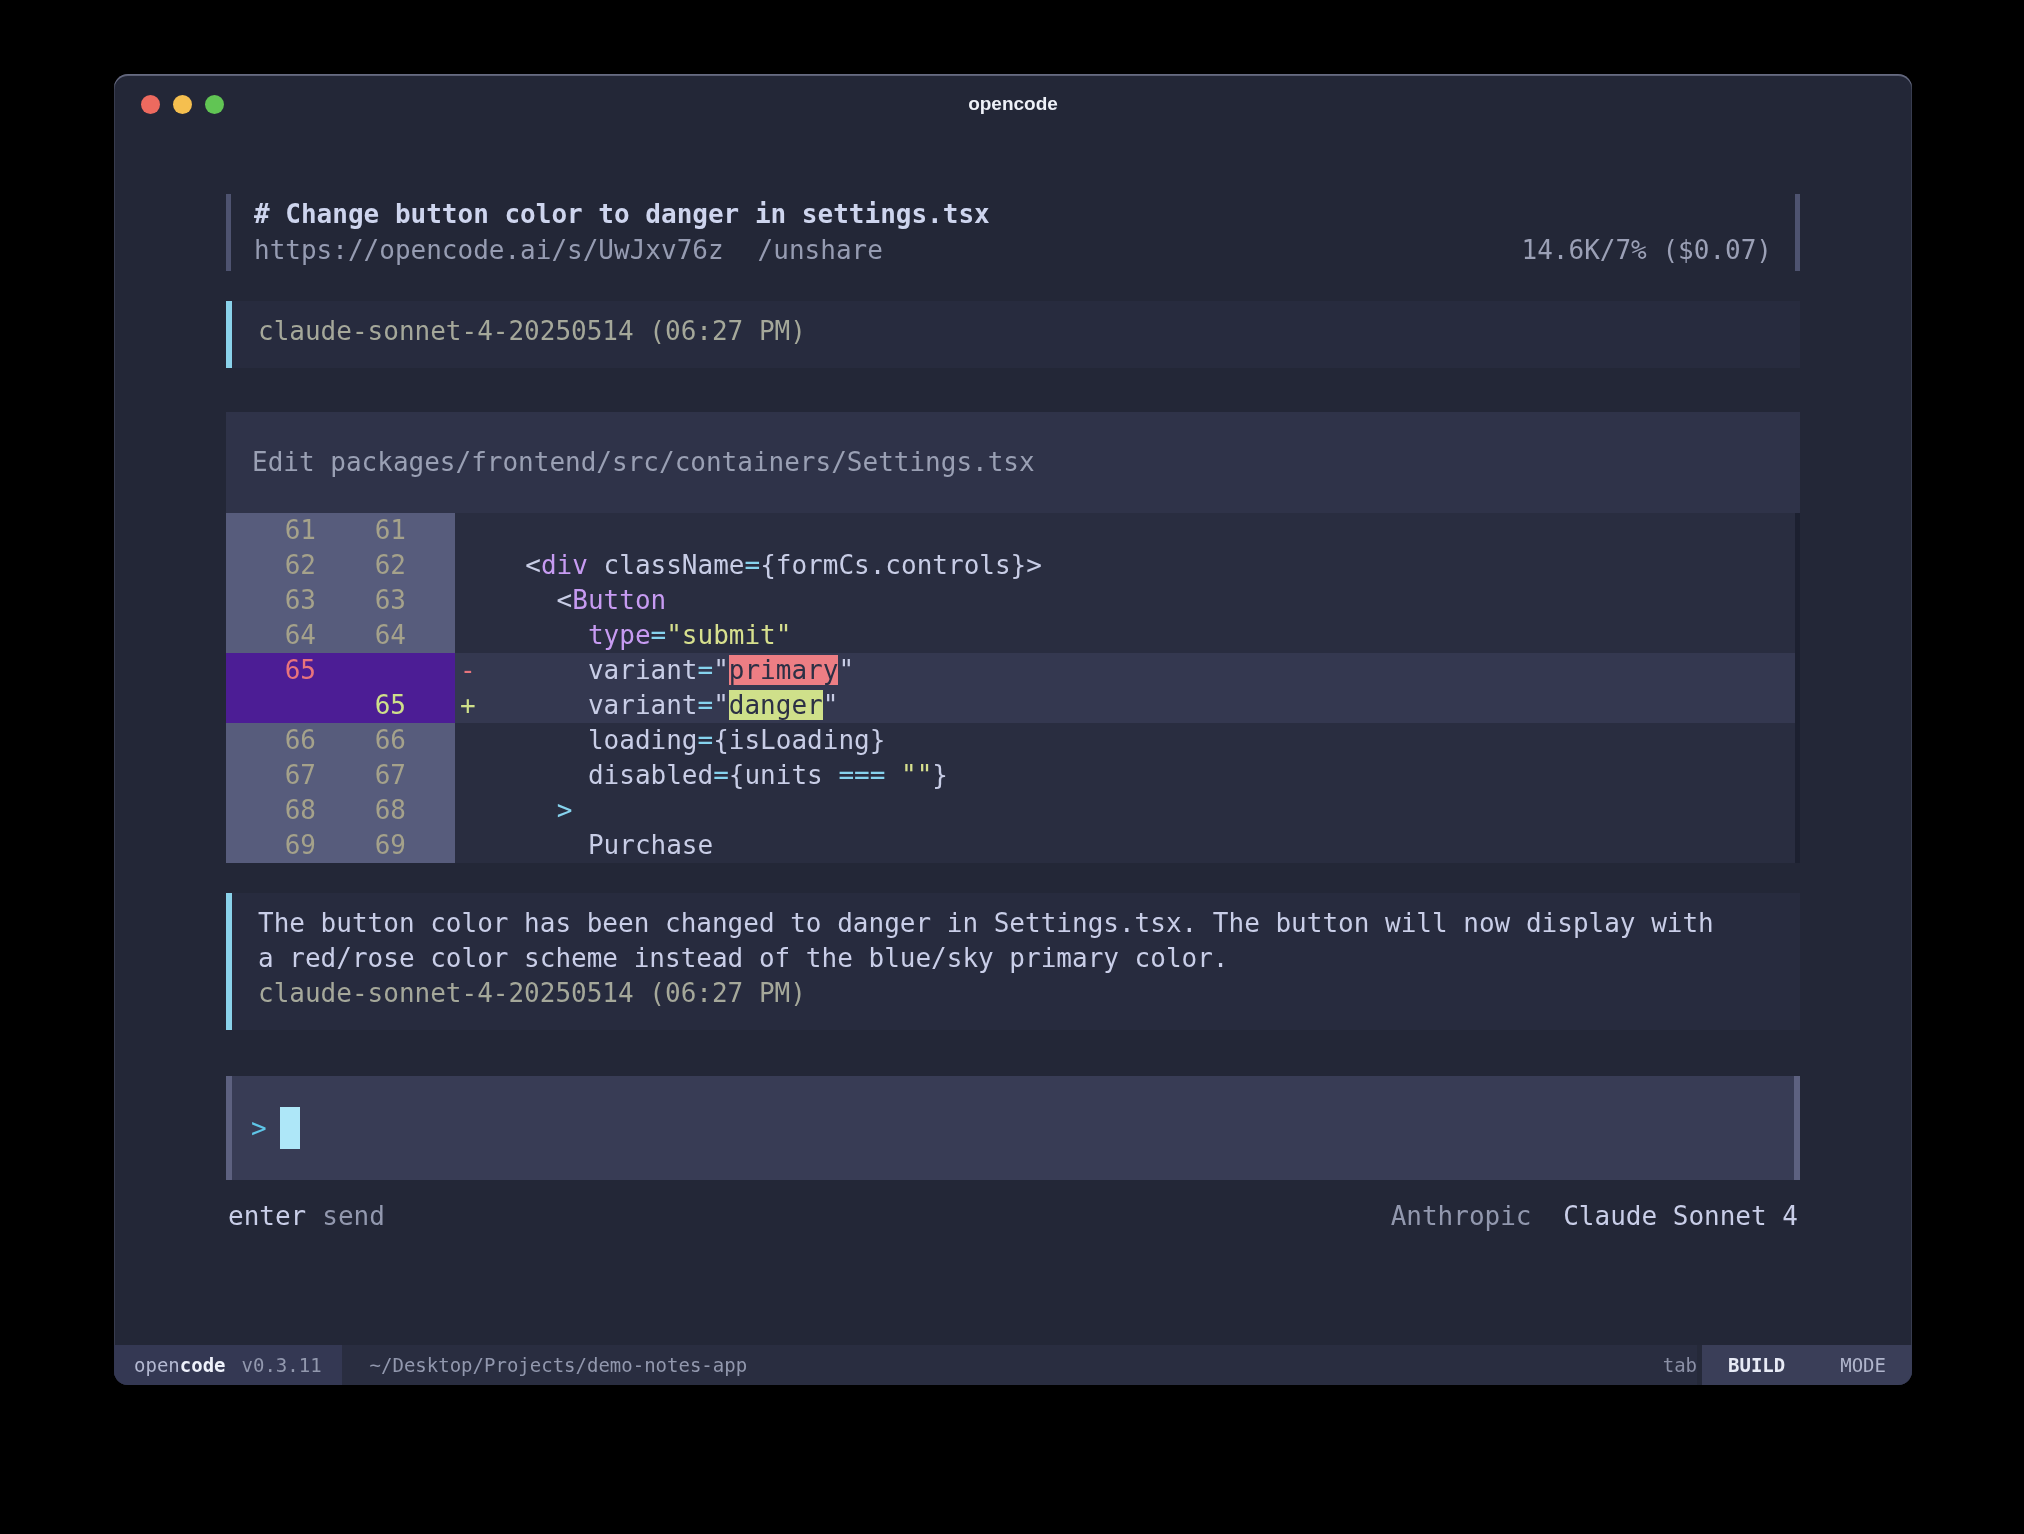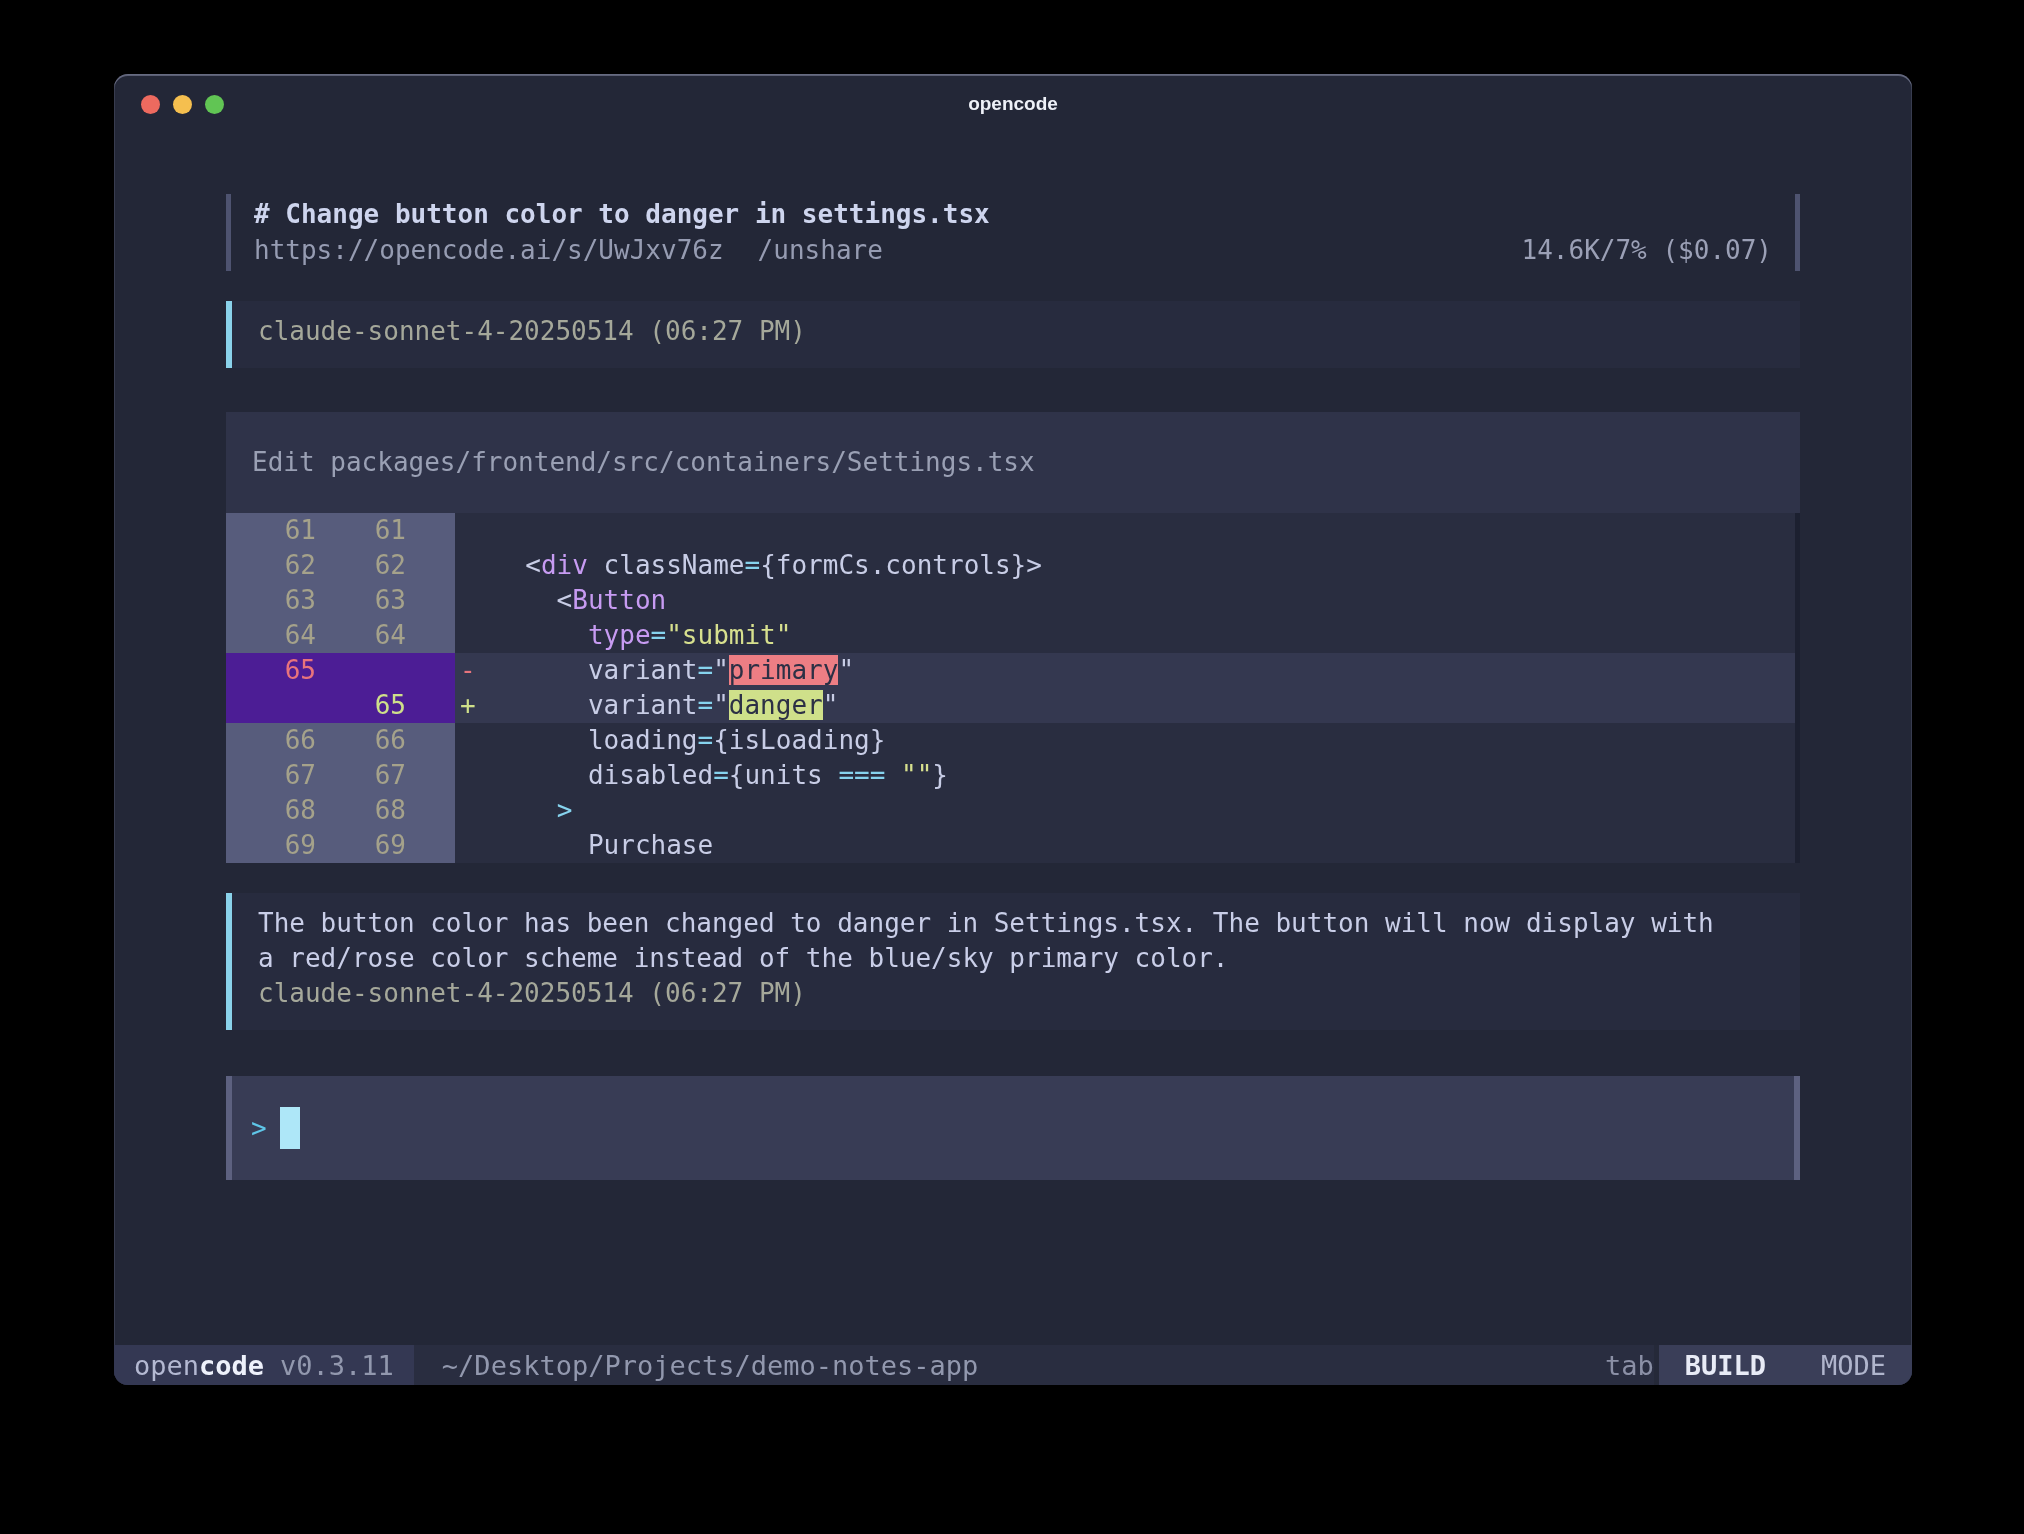--- a/index.html
+++ b/index.html
@@ -74,21 +74,21 @@
   
   .footer { margin-top:18px; display:flex; line-height:36px; padding:0 2px; }
   .hint-key { color:#c9cee8; }
   .hint-action { color:#9298ae; margin-left:16px; }
   .footer-right { margin-left:auto; }
   .provider { color:#9298ae; }
   .model { color:#c9cee8; margin-left:16px; }
   
   .statusbar {
     position:absolute; left:0; right:0; bottom:0; height:40px;
-    background:#292d40; display:flex; align-items:stretch; font-size:27px;
+    background:#292d40; display:flex; align-items:stretch; font-size:19px;
   }
   .sb-left-seg { background:#343853; display:flex; align-items:center; padding:0 20px; }
   .sb-open { color:#b4b9d2; }
   .sb-code { color:#eef1fb; font-weight:bold; }
   .sb-version { color:#9298ae; margin-left:16px; }
   .sb-path { color:#9298ae; margin-left:28px; display:flex; align-items:center; }
   .sb-spacer { flex:1; }
   .sb-tab { color:#8b90a6; display:flex; align-items:center; }
   .sb-mode-seg { background:#3a3e58; border-left:5px solid #252939; display:flex; align-items:center; padding:0 26px;gap:39px; }
   .sb-mode-bold { color:#e8ebf6; font-weight:bold; }
@@ -203,20 +203,28 @@
       <div class="msg-text">The button color has been changed to danger in Settings.tsx. The button will now display with
 a red/rose color scheme instead of the blue/sky primary color.</div>
       <div class="msg-meta">claude-sonnet-4-20250514 (06:27 PM)</div>
     </div>
 
     <div class="input-box">
       <span class="prompt-symbol">&gt;</span>
       <span class="cursor"></span>
     </div>
 
+    <div class="footer">
+      <span class="hint-key">enter</span>
+      <span class="hint-action">send</span>
+      <span class="footer-right">
+        <span class="provider">Anthropic</span>
+        <span class="model">Claude Sonnet 4</span>
+      </span>
+    </div>
 
   </div>
 
   <div class="statusbar">
     <div class="sb-left-seg">
       <span class="sb-open">open</span>
         <span class="sb-code">code</span>
       <span class="sb-version">v0.3.11</span>
     </div>
     <div class="sb-path">~/Desktop/Projects/demo-notes-app</div>

